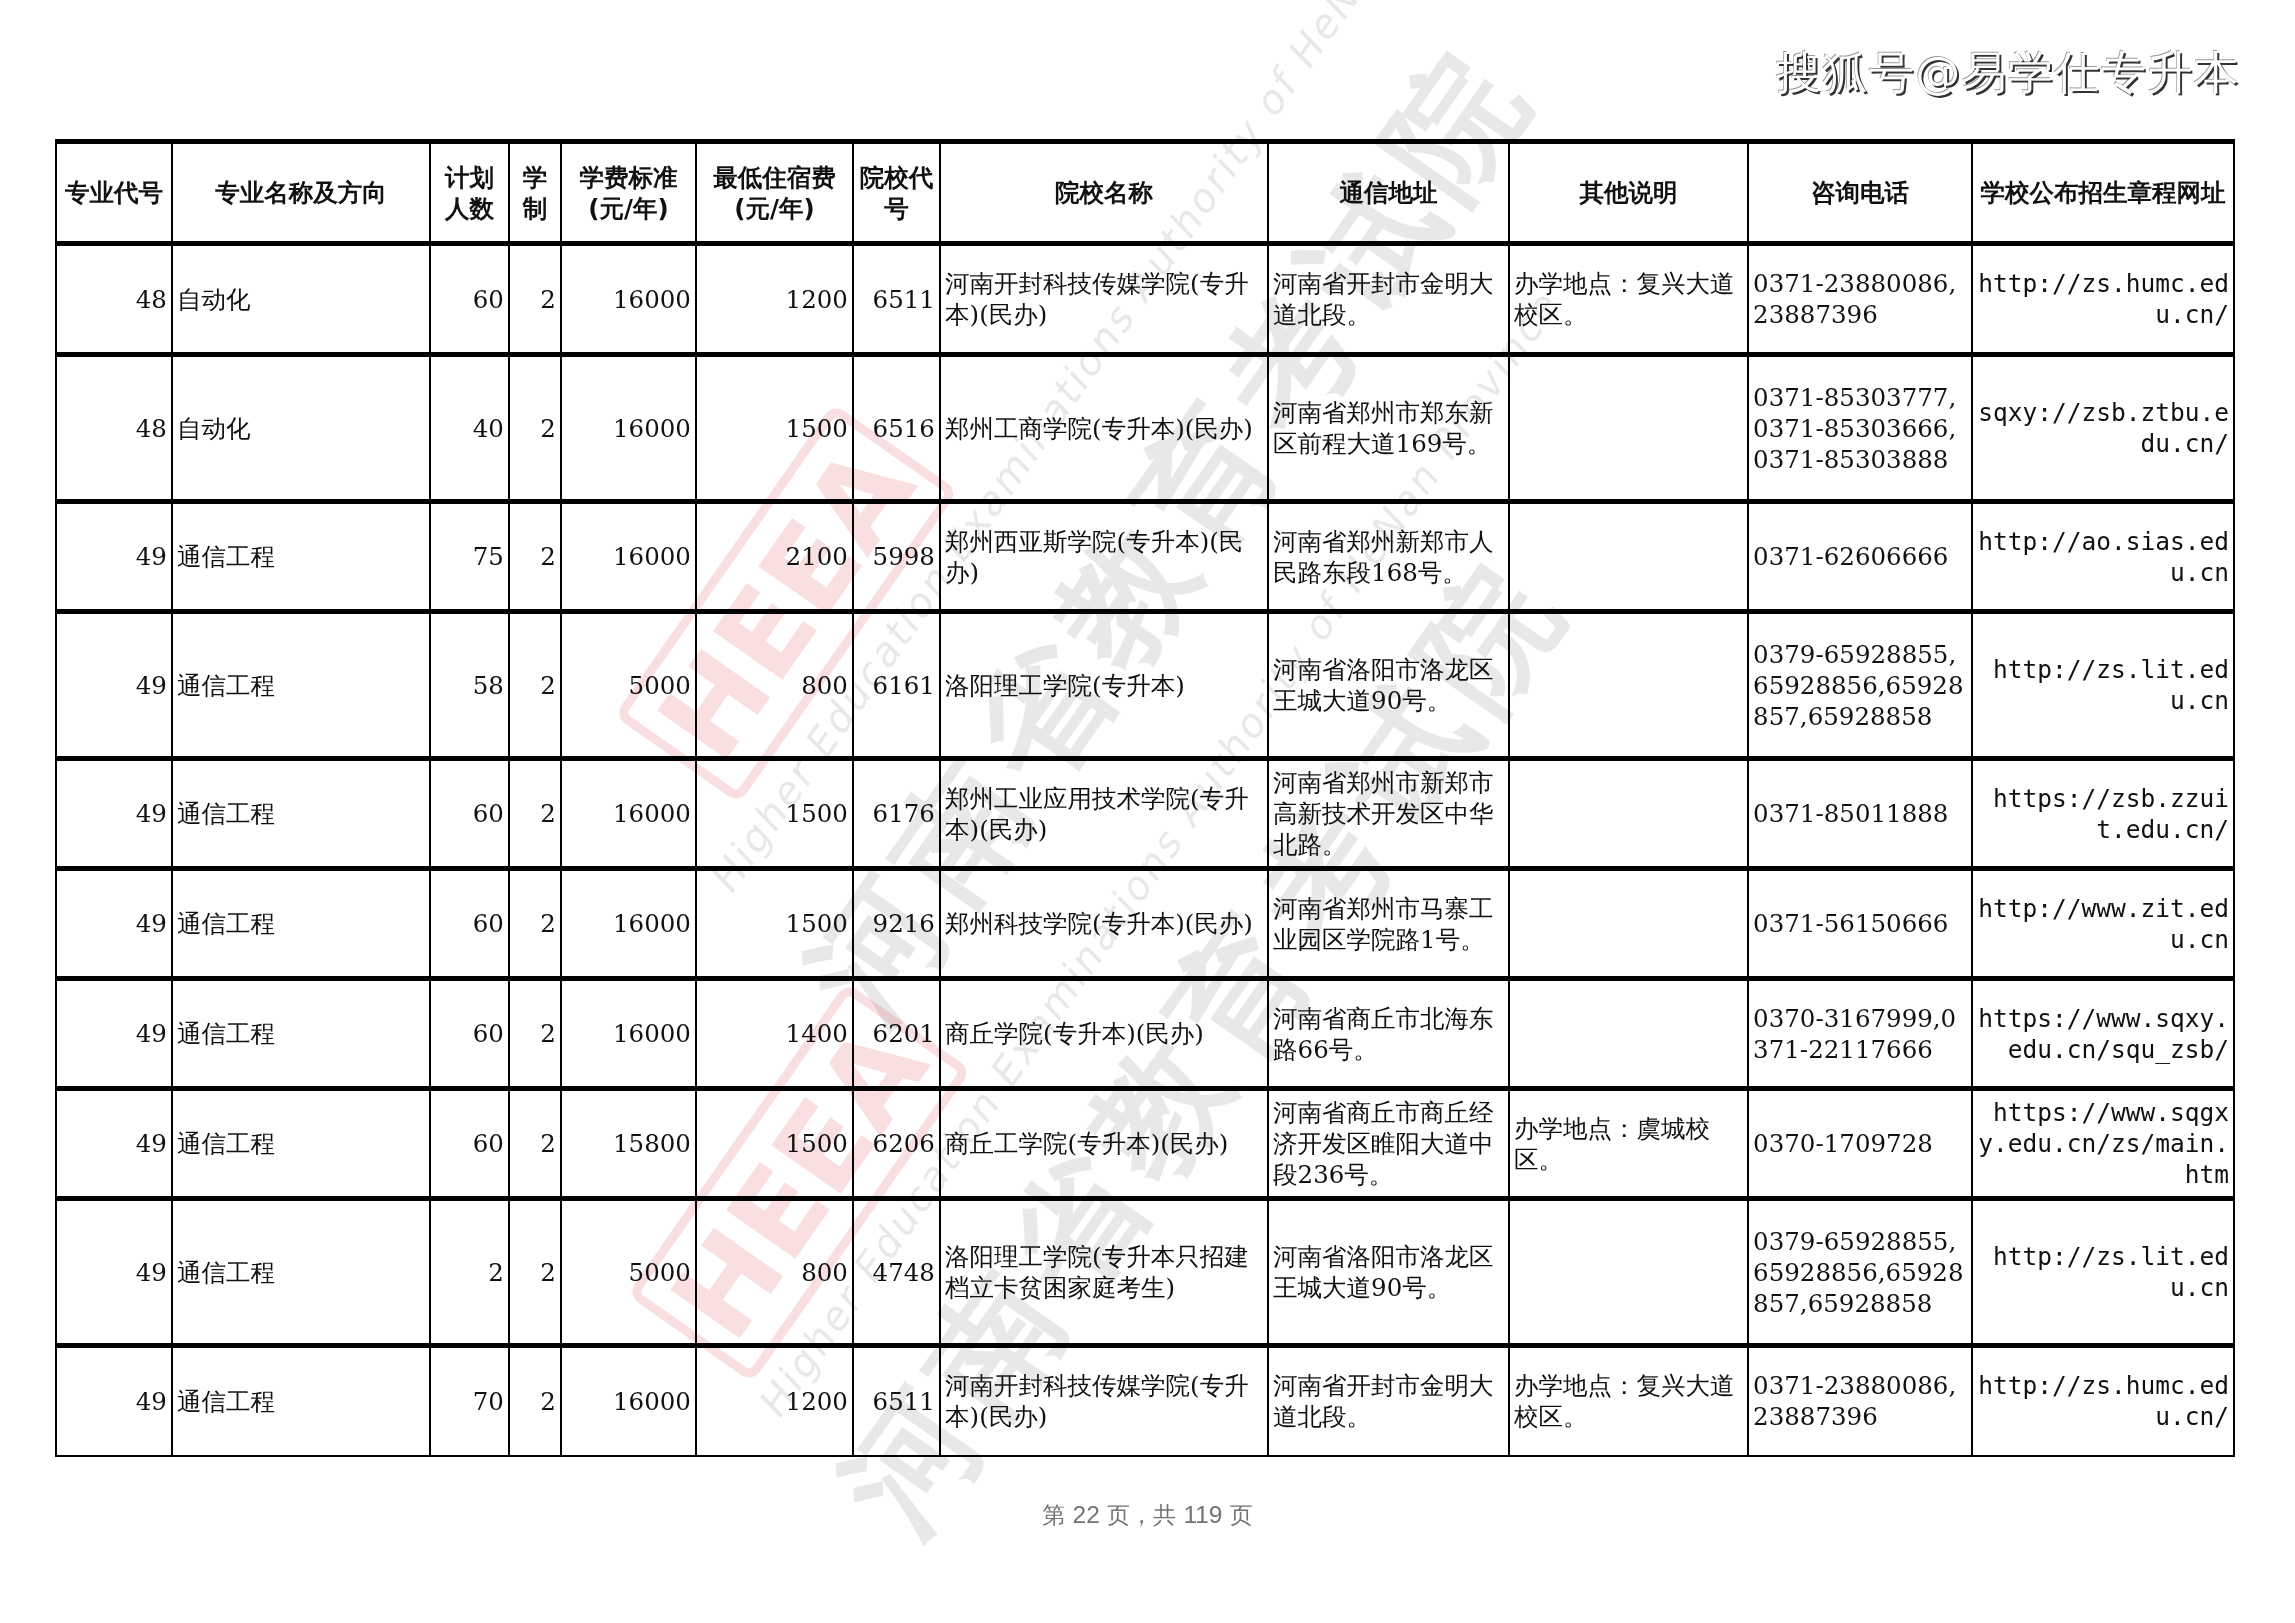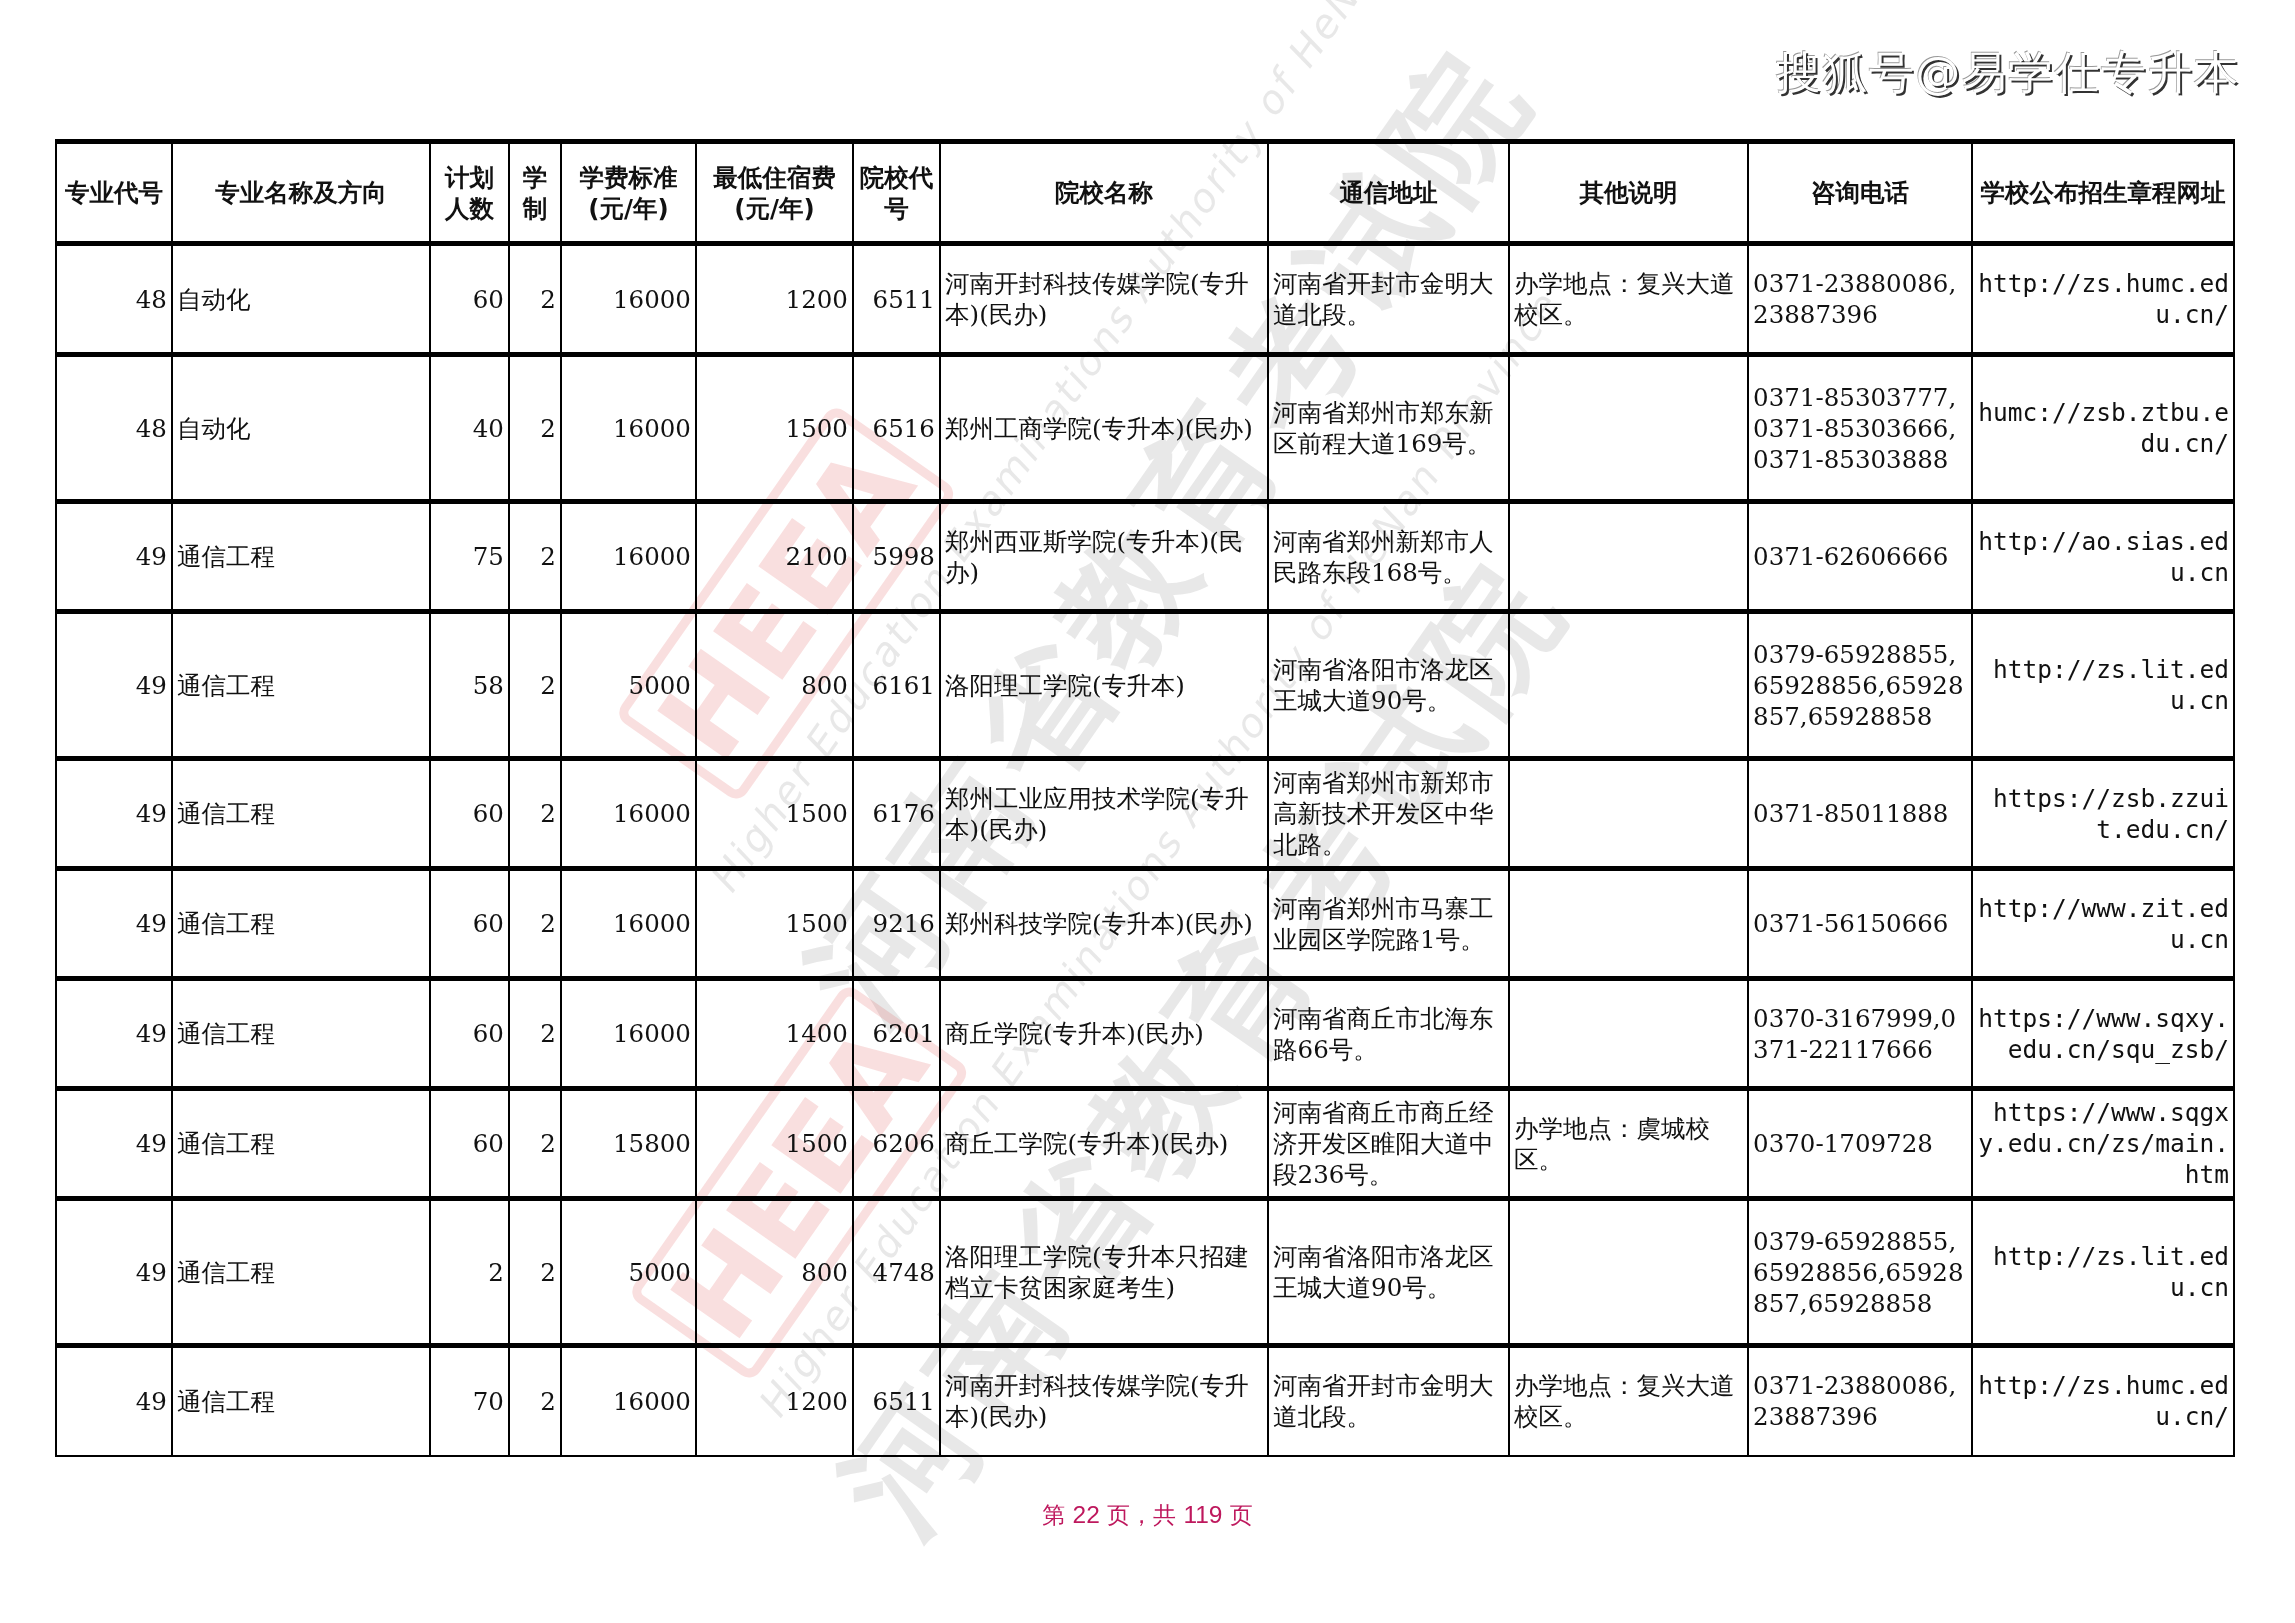--- a/index.html
+++ b/index.html
@@ -13,21 +13,21 @@
   table.grid th { font-family:"DejaVu Sans","Liberation Sans",sans-serif; font-weight:bold; font-size:24.5px; text-align:center; height:97px; }
   table.grid tr.row { height:109px; }
   table.grid tr { border-top:5.5px solid #000; }
   td.c { text-align:right; }
   td.l { text-align:left; }
   td.mono { font-family:"DejaVu Sans Mono","Liberation Mono",monospace; font-size:21px; line-height:31px;text-align:right; }
   .wm { position:absolute; pointer-events:none; font-family:"DejaVu Sans","Liberation Sans",sans-serif; color:rgba(150,150,150,0.22); white-space:nowrap; transform-origin:left top; }
   .wm.cn { font-size:130px; font-weight:bold; letter-spacing:13.6px; }
   .wm.en { font-size:40px; font-style:italic; letter-spacing:2.7px; }
   .wm.logo { font-size:116px; font-weight:bold; color:rgba(220,80,80,0.18); border:9.5px solid rgba(220,80,80,0.18); padding:0 9.5px; border-radius:13.6px; }
-  .footer { position:absolute; left:0; width:100%; top:1500px; text-align:center; font-family:"DejaVu Sans","Liberation Sans",sans-serif; font-size:23px; color:#be185d; }
+  .footer { position:absolute; left:0; width:100%; top:1500px; text-align:center; font-family:"DejaVu Sans","Liberation Sans",sans-serif; font-size:23px; color:#737373; }
   .footer b { font-weight:normal; font-family:"Liberation Sans",sans-serif; font-size:24.5px; }
 </style>
 </head>
 <body>
 
 <div class="brand">搜狐号@易学仕专升本</div>
 
 <div class="wm cn" style="left:770px; top:954px; transform:rotate(-55deg);">河南省教育考试院</div>
 <div class="wm en" style="left:702px; top:873px; transform:rotate(-55deg);">Higher Education Examinations Authority of HeNan Province</div>
 <div class="wm logo" style="left:614px; top:716px; transform:rotate(-55deg);">HEEA</div>
@@ -86,21 +86,21 @@
         <td class="l">自动化</td>
         <td class="c">40</td>
         <td class="c">2</td>
         <td class="c">16000</td>
         <td class="c">1500</td>
         <td class="c">6516</td>
         <td class="l">郑州工商学院(专升本)(民办)</td>
         <td class="l">河南省郑州市郑东新区前程大道169号。</td>
         <td class="l"></td>
         <td class="l">0371-85303777,0371-85303666,0371-85303888</td>
-        <td class="l mono">humc://zsb.ztbu.edu.cn/</td>
+        <td class="l mono">sqxy://zsb.ztbu.edu.cn/</td>
       </tr>
       <tr class="row" style="height: 110px;">
         <td class="c">49</td>
         <td class="l">通信工程</td>
         <td class="c">75</td>
         <td class="c">2</td>
         <td class="c">16000</td>
         <td class="c">2100</td>
         <td class="c">5998</td>
         <td class="l">郑州西亚斯学院(专升本)(民办)</td>

